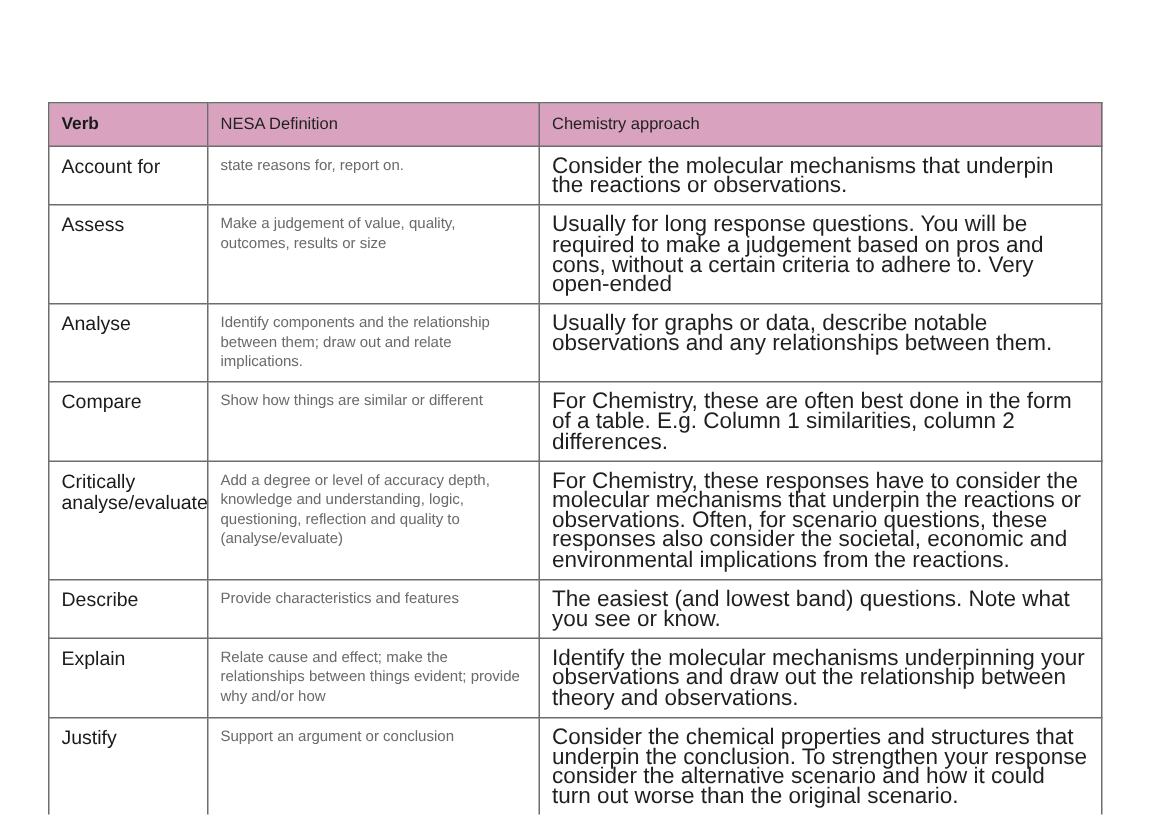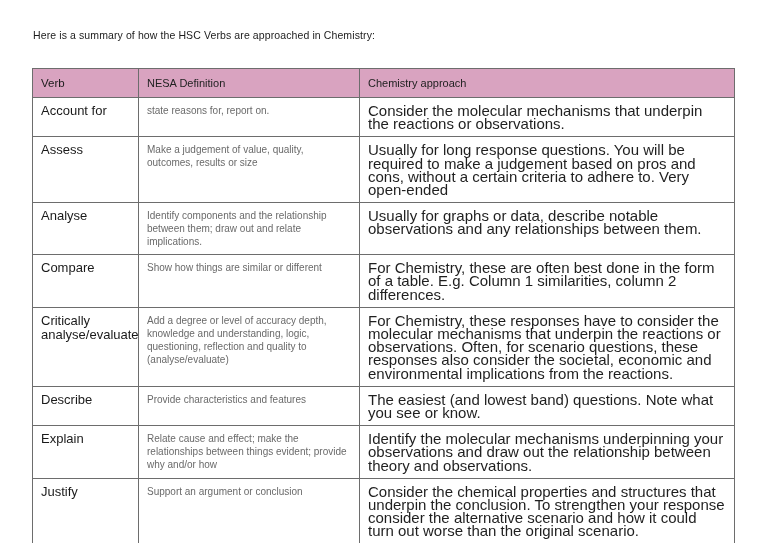--- a/index.html
+++ b/index.html
@@ -51,21 +51,21 @@
     box-sizing: border-box;
   }
   .verbs-table thead th {
     background: #d9a3c0;
     height: 28px;
     padding-top: 7px;
     padding-bottom: 7px;
   }
   .th-verb {
     font-size: 11.5px;
-    font-weight: normal;
+    font-weight: bold;
     color: #1a1a1a;
     text-align: left;
     line-height: 14px;
   }
   .th-plain {
     font-size: 11px;
     font-weight: normal;
     color: #222222;
     text-align: left;
     line-height: 14px;
@@ -95,21 +95,20 @@
   tr[data-row="6"] td { height: 32px; }
   tr[data-row="7"] td { height: 33px; }
   tr[data-row="8"] td { height: 44px; }
   tr[data-row="9"] td { height: 47px; }
 </style>
 </head>
 <body>
 
 <div class="page">
 
-  <div class="intro-line">Here is a summary of how the HSC Verbs are approached in Chemistry:</div>
 
   <table class="verbs-table">
     <colgroup>
       <col class="c-verb">
       <col class="c-def">
       <col class="c-chem">
     </colgroup>
     <thead>
       <tr>
         <th class="th-verb">Verb</th>

